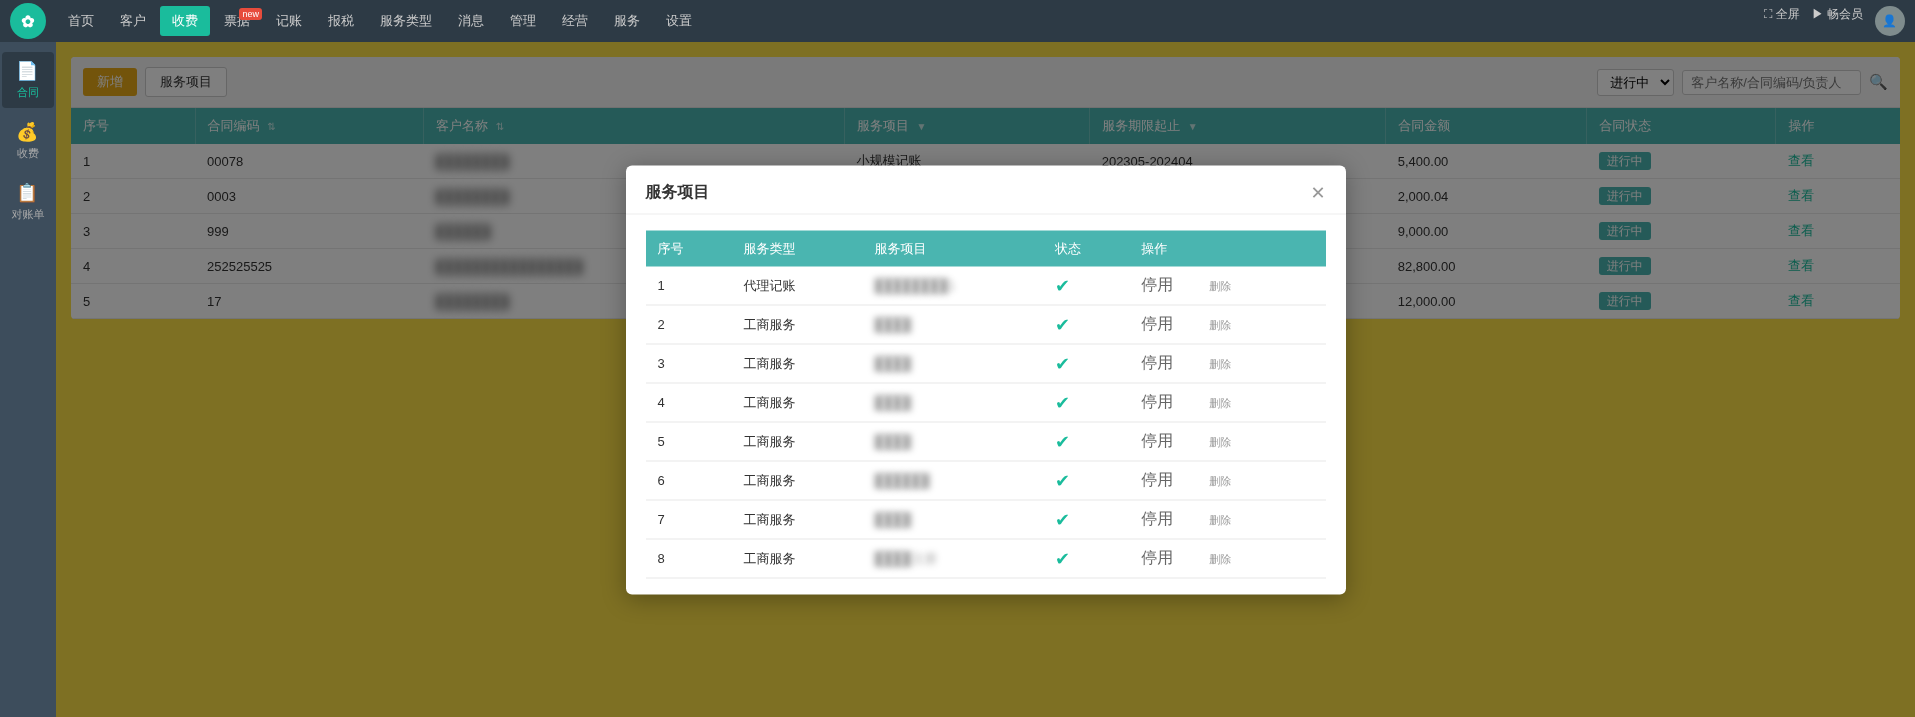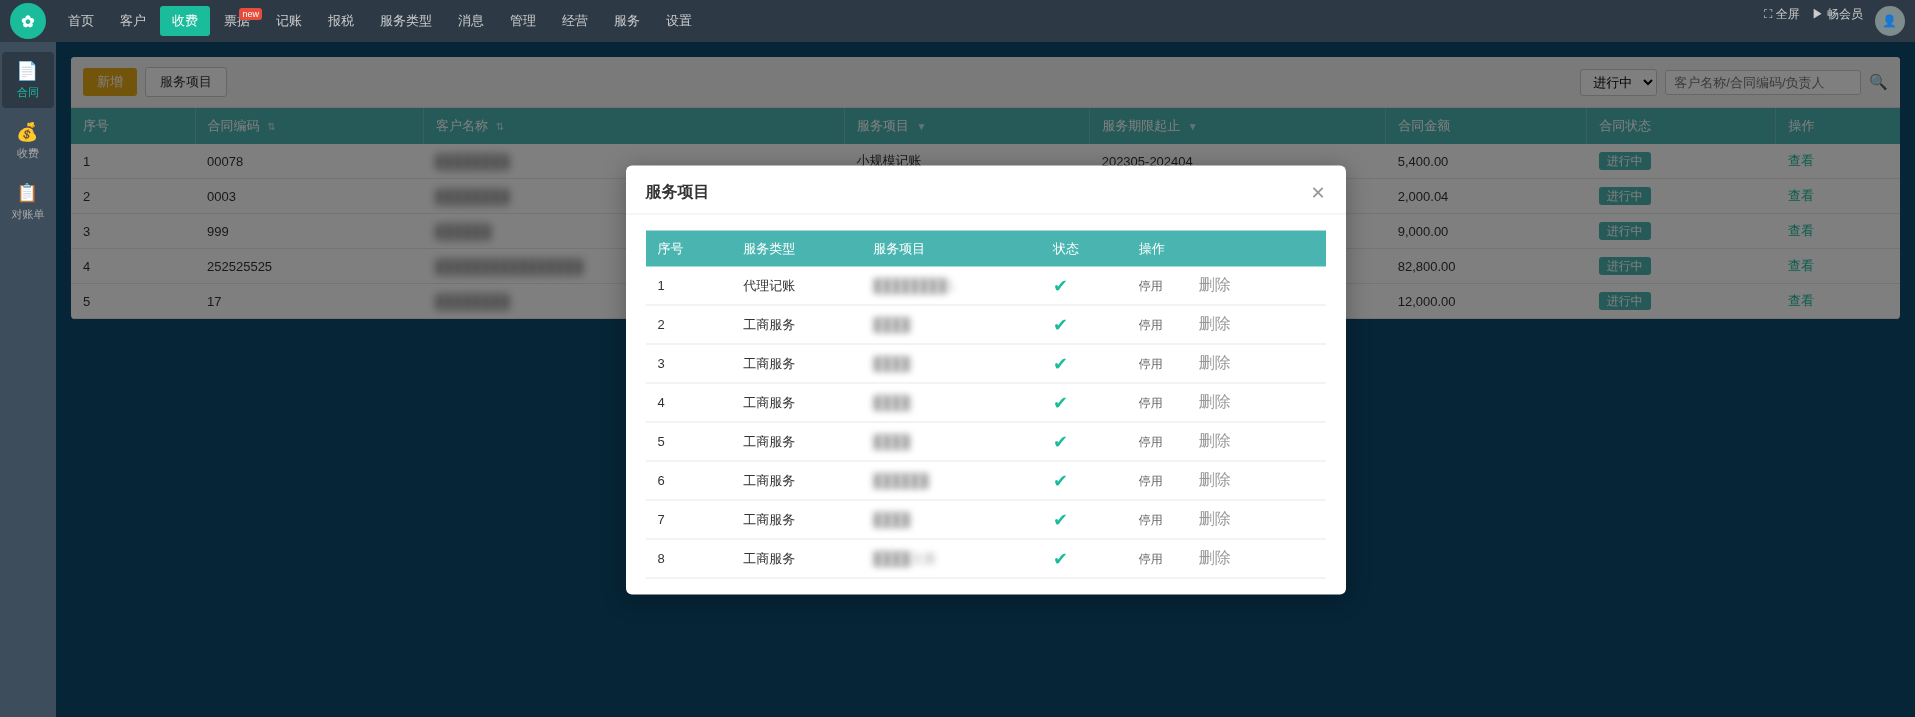--- a/index.html
+++ b/index.html
@@ -102,21 +102,21 @@
       font-size: 11px;
     }
     .sidebar-item.active { background: #2d3a45; color: #1abc9c; }
     .sidebar-icon {
       font-size: 18px;
     }
 
     
     .content-area {
       flex: 1;
-      background: #0c4a6e;
+      background: #fde047;
       padding: 15px;
       overflow: auto;
       position: relative;
     }
 
     
     .table-container {
       background: #fff;
       border-radius: 4px;
       overflow: hidden;
@@ -159,21 +159,21 @@
       border: 1px solid #ccc;
       border-radius: 3px;
       font-size: 13px;
       background: white;
     }
     .search-input {
       padding: 4px 8px;
       border: 1px solid #ccc;
       border-radius: 3px;
       font-size: 13px;
-      width: 196px;
+      width: 179px;
     }
     .search-btn {
       background: none;
       border: none;
       cursor: pointer;
       color: #666;
       font-size: 15px;
     }
 
     
@@ -312,26 +312,26 @@
       user-select: none;
     }
     .status-check {
       color: #1abc9c;
       font-size: 18px;
     }
     .btn-stop {
       color: #666;
       cursor: pointer;
       margin-right: 8px;
-      font-size: 12px;
+      font-size: 16px;
     }
     .btn-delete {
       color: #999;
       cursor: pointer;
-      font-size: 16px;
+      font-size: 11px;
       margin-left: 28px;
     }
 
     
     .dialog-body::-webkit-scrollbar { width: 6px; }
     .dialog-body::-webkit-scrollbar-track { background: #f1f1f1; }
     .dialog-body::-webkit-scrollbar-thumb { background: #ccc; border-radius: 3px; }
   </style>
 </head>
 <body>

